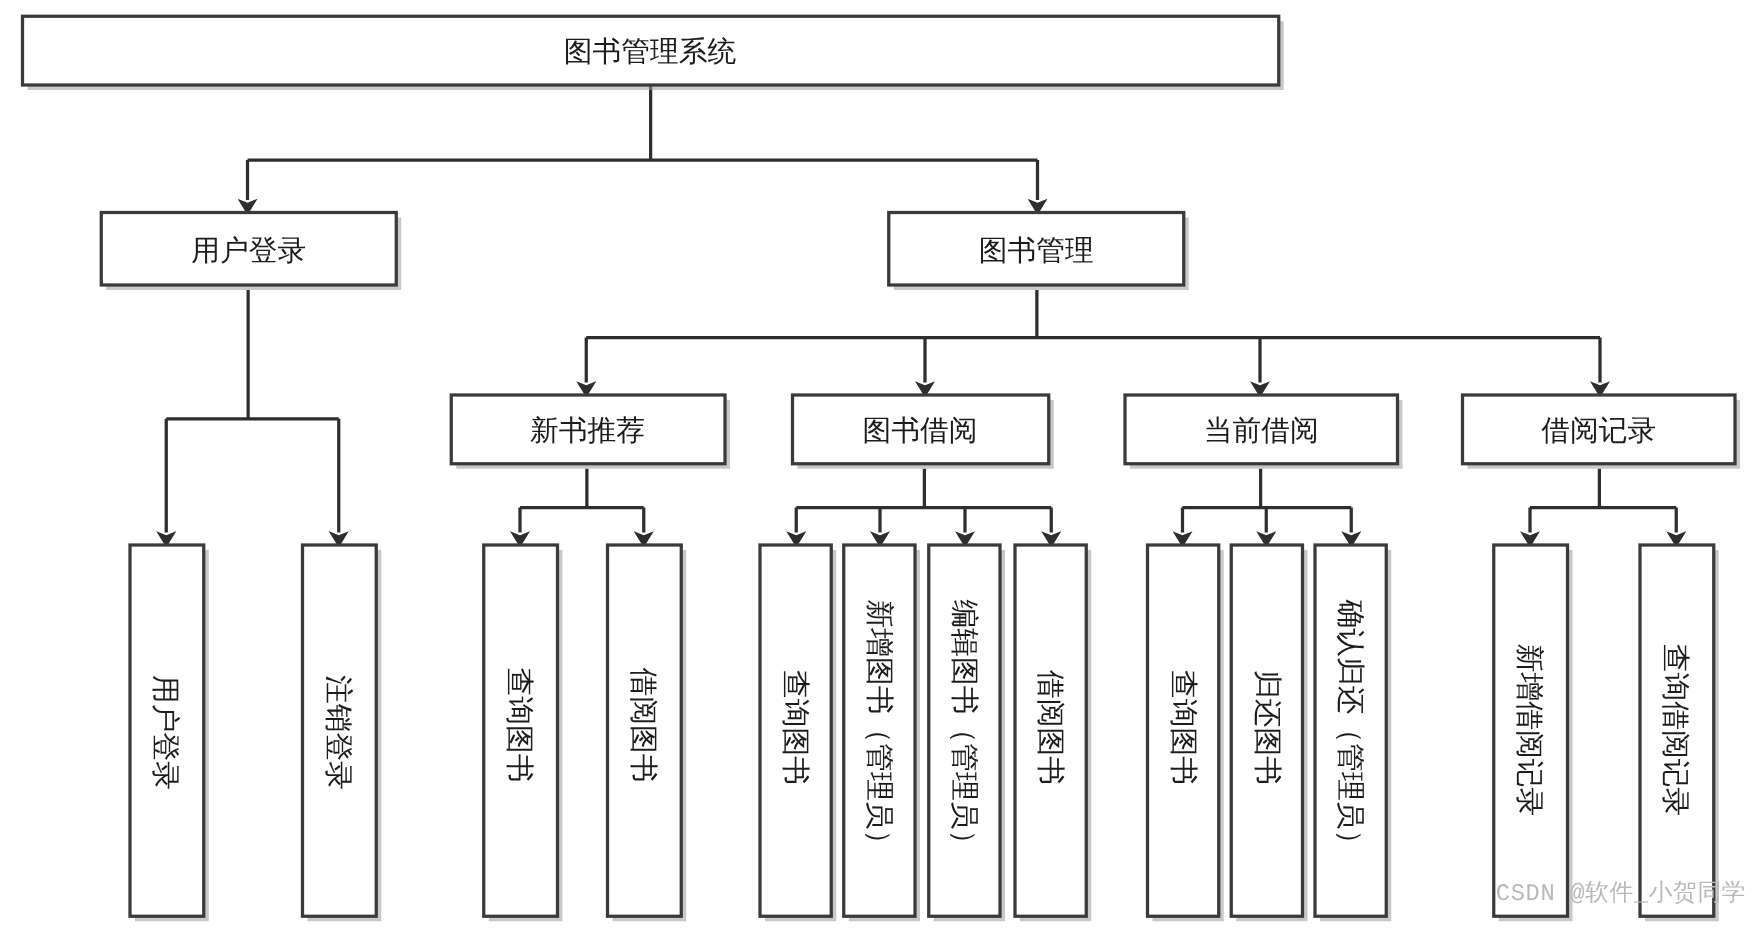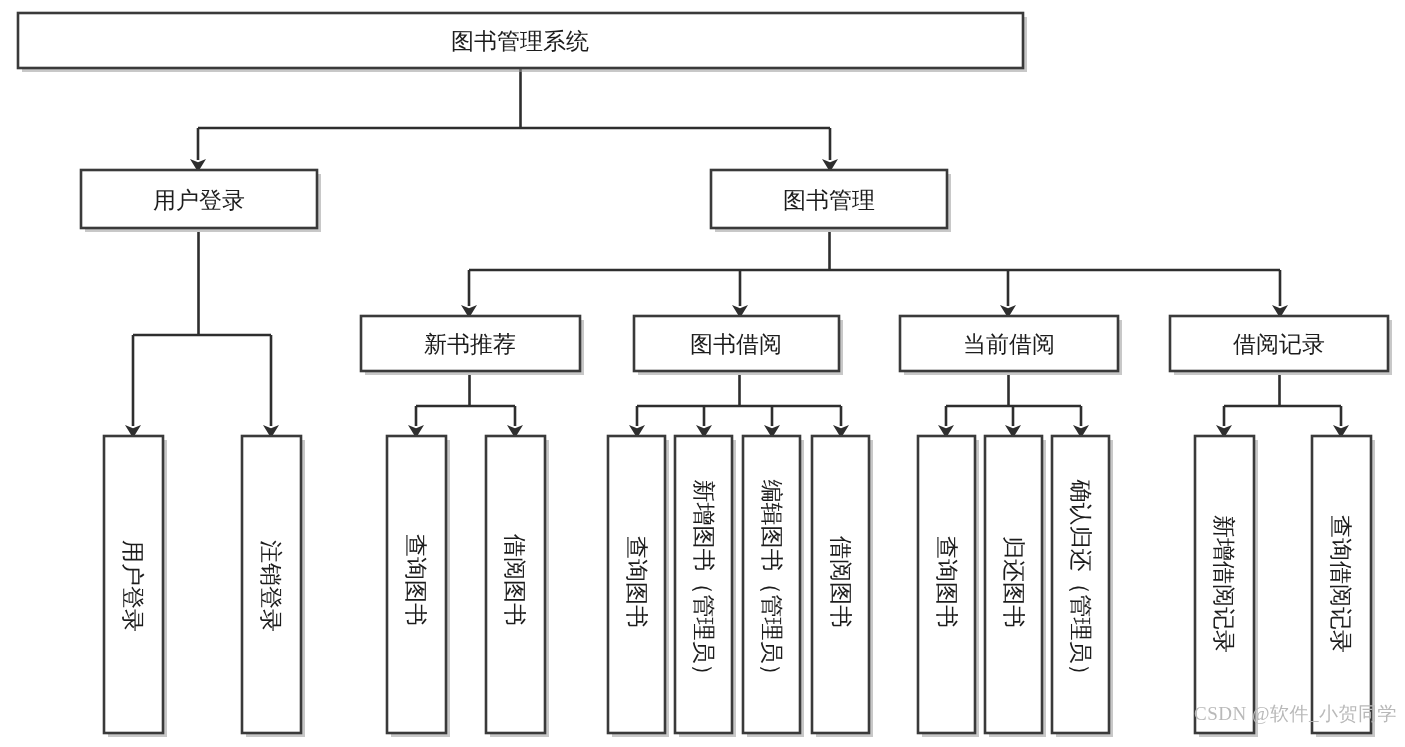--- a/index.html
+++ b/index.html
@@ -50,21 +50,21 @@
     fill: #1c1c1c;
     text-anchor: middle;
     dominant-baseline: central;
   }
   .label-h { font-size: 23px; }
   .label-v { font-size: 23px; }
   .watermark {
     position: absolute;
     right: 8px;
     bottom: 5px;
-    font-family: Liberation Serif, serif;
+    font-family: Liberation Mono, monospace;
     font-size: 19px;
     color: #b9b9b9;
     letter-spacing: 0.5px;
     white-space: nowrap;
     user-select: none;
   }
 </style>
 </head>
 <body>
 

